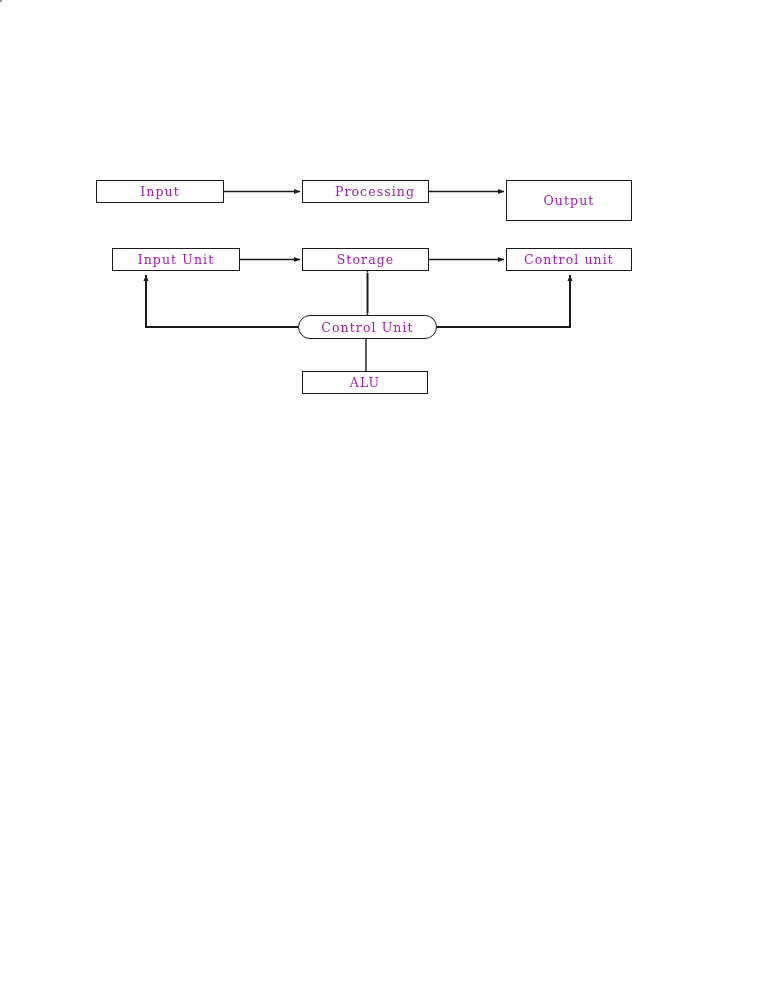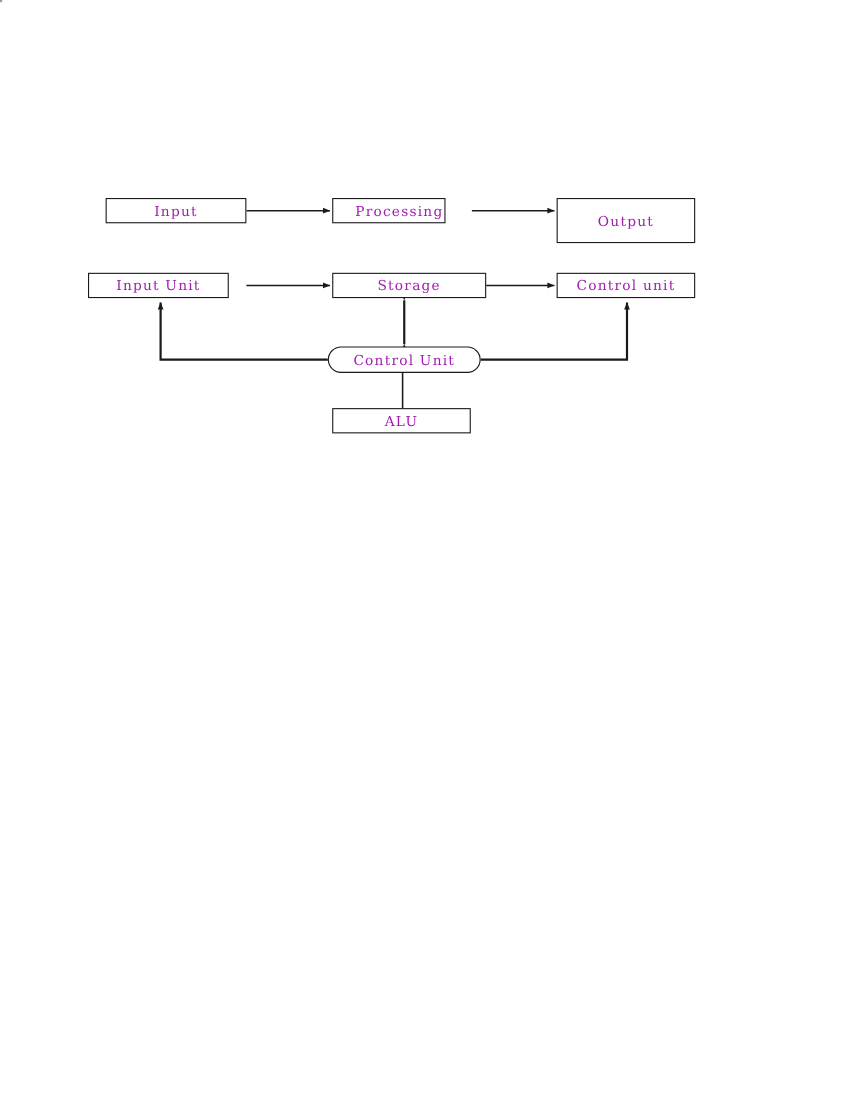--- a/index.html
+++ b/index.html
@@ -87,23 +87,23 @@
     <path d="M298,327 L146,327 L146,275" fill="none" stroke="#1a1a1a" stroke-width="2" marker-end="url(#arrowhead)"></path>
 
     <path d="M437,327 L570,327 L570,275" fill="none" stroke="#1a1a1a" stroke-width="2" marker-end="url(#arrowhead)"></path>
 
     <line x1="366" y1="339" x2="366" y2="371" stroke="#1a1a1a" stroke-width="1.4"></line>
   </svg>
 
   <div id="cpu-container"></div>
 
   <div class="node-box" style="left:96px;  top:180px; width:128px; height:23px;">Input</div>
-  <div class="node-box" style="left:302px; top:180px; width:103px; height:23px;padding-left:19px;">Processing</div>
+  <div class="node-box" style="left:302px; top:180px; width:127px; height:23px;padding-left:19px;">Processing</div>
   <div class="node-box" style="left:506px; top:180px; width:126px; height:41px;">Output</div>
 
-  <div class="node-box" style="left:80px;  top:248px; width:128px; height:23px;text-align:center;">Input Unit</div>
-  <div class="node-box" style="left:302px; top:248px; width:140px; height:23px;">Storage</div>
+  <div class="node-box" style="left:112px;  top:248px; width:128px; height:23px;text-align:center;">Input Unit</div>
+  <div class="node-box" style="left:302px; top:248px; width:127px; height:23px;">Storage</div>
   <div class="node-box" style="left:506px; top:248px; width:126px; height:23px;">Control unit</div>
 
   <div class="node-box" style="left:298px; top:315px; width:139px; height:24px;border-radius:12px;">Control Unit</div>
   <div class="node-box" style="left:302px; top:371px; width:126px; height:23px;text-align:right;">ALU</div>
 
 </div>
 
 </body></html>

